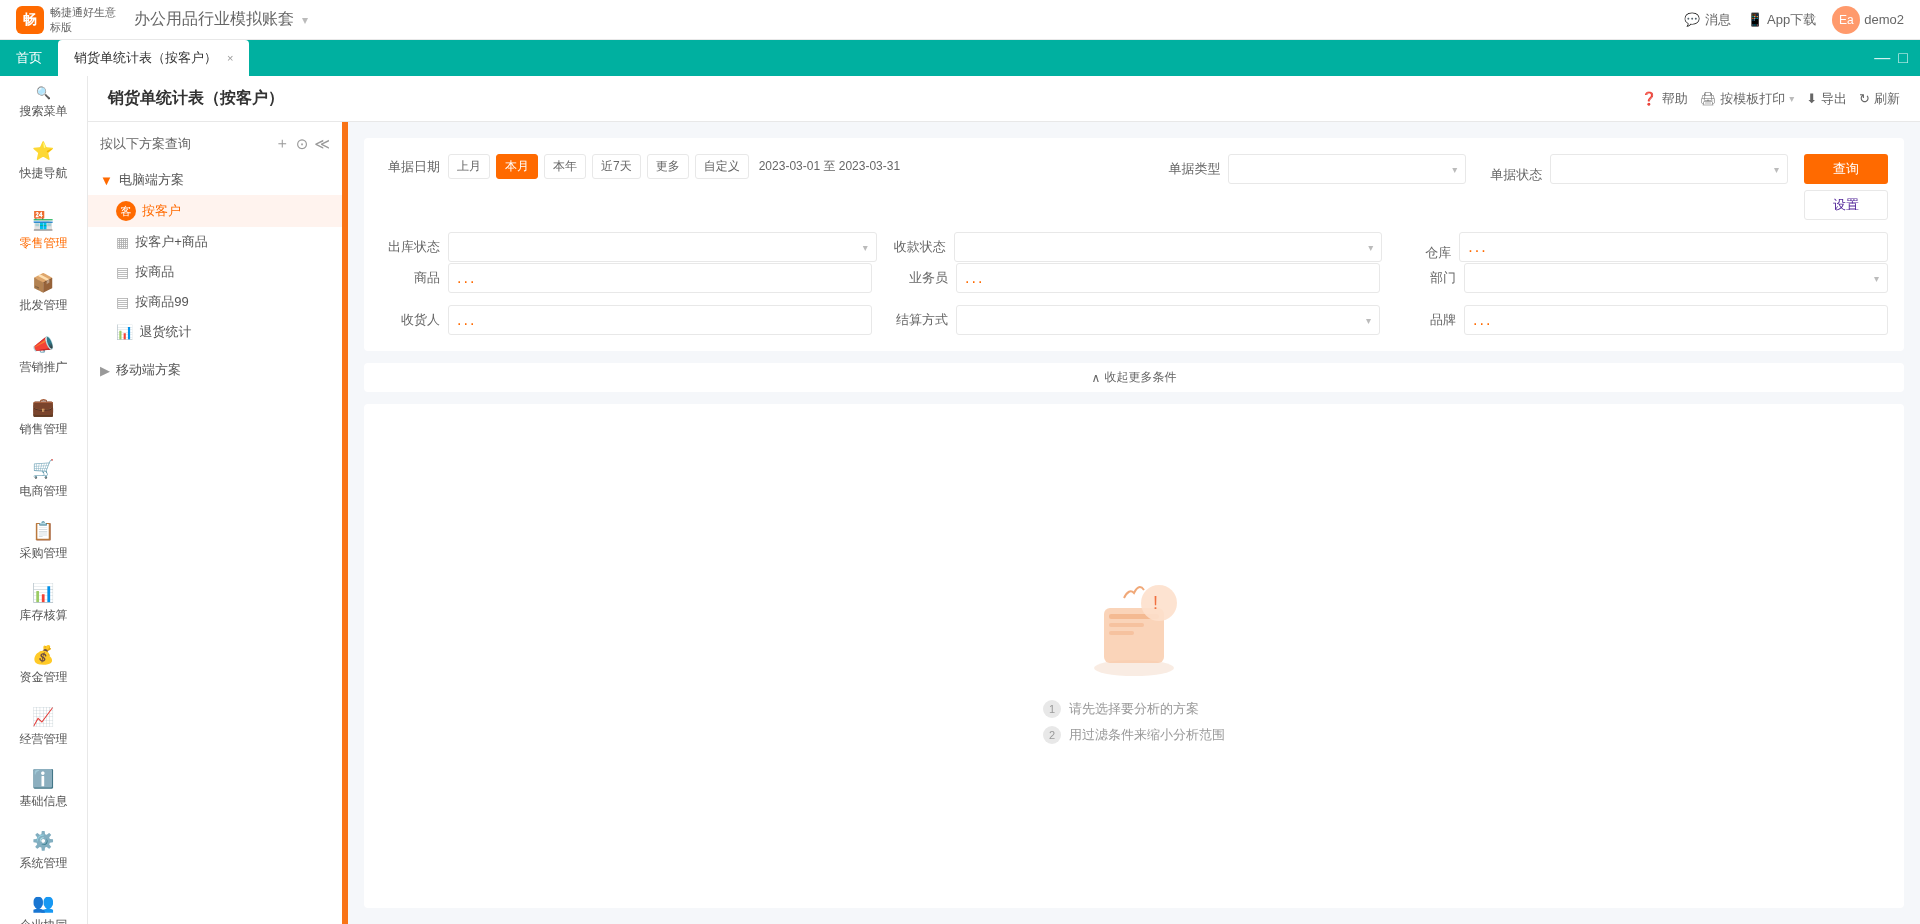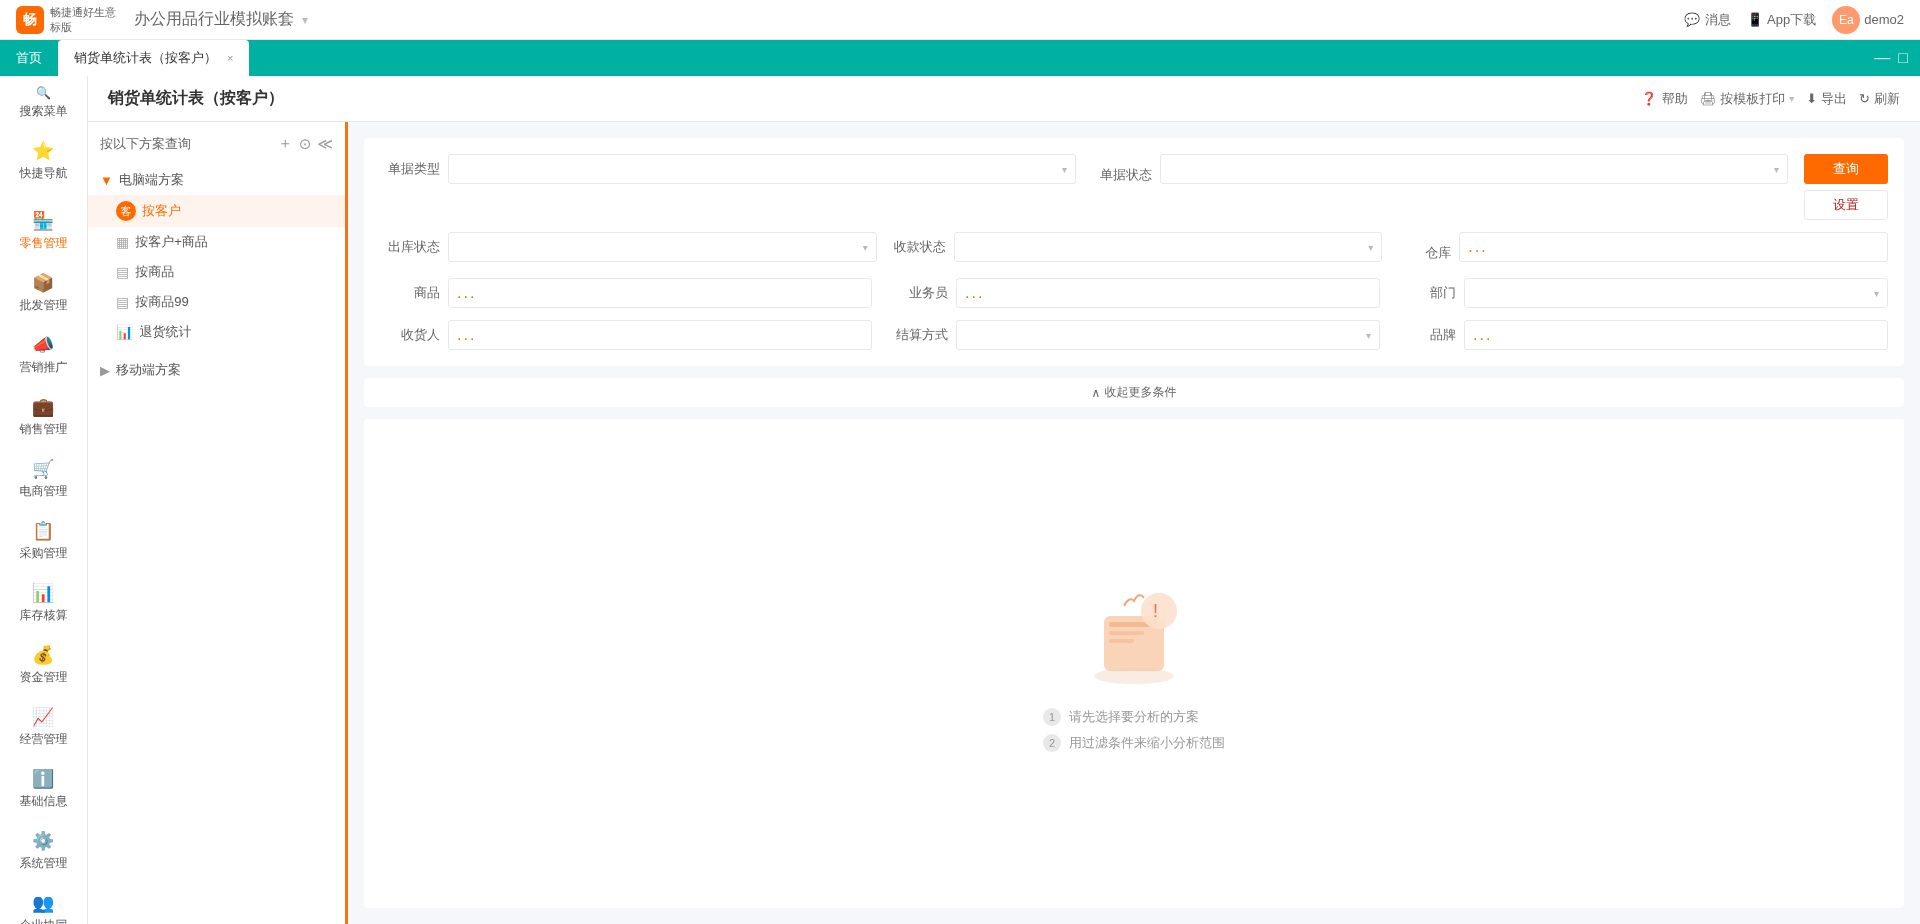--- a/index.html
+++ b/index.html
@@ -41,21 +41,21 @@
 
     
     .page-header { background: #fff; padding: 12px 20px 0 20px; border-bottom: 1px solid #e8e8e8; display: flex; align-items: center; justify-content: space-between; }
     .page-title { font-size: 16px; font-weight: 600; color: #333; }
     .page-header-actions { display: flex; align-items: center; gap: 12px; padding-bottom: 12px; }
     .page-action { display: flex; align-items: center; gap: 4px; color: #666; font-size: 13px; cursor: pointer; }
     .page-title-area { padding-bottom: 12px; }
 
     
     .split-layout { display: flex; flex: 1; overflow: hidden; }
-    .left-panel { width: 260px; background: #fff; border-right: 3px solid #f97316; flex-shrink: 0; padding: 12px 0; }
+    .left-panel { width: 260px; background: #fff; border-right: 6px solid #f97316; flex-shrink: 0; padding: 12px 0; }
     .left-panel-header { display: flex; align-items: center; justify-content: space-between; padding: 0 12px 8px 12px; }
     .left-panel-title { font-size: 13px; color: #666; }
     .left-panel-icons { display: flex; gap: 6px; align-items: center; }
     .left-panel-icon { color: #999; cursor: pointer; font-size: 15px; }
 
     .tree-section { padding: 4px 0; }
     .tree-parent { display: flex; align-items: center; gap: 6px; padding: 6px 12px; cursor: pointer; color: #555; font-size: 13px; }
     .tree-child { display: flex; align-items: center; gap: 6px; padding: 6px 12px 6px 28px; cursor: pointer; color: #555; font-size: 13px; }
     .tree-child.active { color: #ff6a00; background: #fff3ee; }
     .tree-child-icon { width: 20px; height: 20px; border-radius: 50%; background: #ff6a00; display: flex; align-items: center; justify-content: center; color: #fff; font-size: 11px; }
@@ -75,21 +75,21 @@
     .select-placeholder { color: #bbb; font-size: 13px; }
     .select-arrow { color: #bbb; font-size: 10px; }
     .select-dots { color: #ff6a00; font-size: 16px; letter-spacing: 2px; }
 
     
     .collapse-btn { display: flex; align-items: center; justify-content: center; gap: 4px; padding: 6px; cursor: pointer; color: #666; font-size: 12px; background: #fff; border-radius: 4px; margin-bottom: 12px; }
 
     
     .query-actions { display: flex; flex-direction: column; gap: 6px; }
     .btn-query { background: #ff6a00; color: #fff; border: none; padding: 6px 20px; border-radius: 3px; cursor: pointer; font-size: 13px; }
-    .btn-settings { background: #fff; color: #b91c1c; border: 1px solid #e8e8e8; padding: 5px 28px; border-radius: 3px; cursor: pointer; font-size: 13px; }
+    .btn-settings { background: #fff; color: #4c1d95; border: 1px solid #e8e8e8; padding: 5px 28px; border-radius: 3px; cursor: pointer; font-size: 13px; }
 
     
     .empty-state { flex: 1; display: flex; flex-direction: column; align-items: center; justify-content: center; gap: 12px; background: #fff; border-radius: 4px; }
     .empty-icon { width: 120px; height: 120px; position: relative; }
     .empty-icon-inner { width: 100%; height: 100%; }
     .empty-tips { display: flex; flex-direction: column; gap: 8px; }
     .empty-tip { display: flex; align-items: center; gap: 8px; color: #999; font-size: 13px; }
     .tip-num { width: 18px; height: 18px; border-radius: 50%; background: #e8e8e8; display: flex; align-items: center; justify-content: center; font-size: 11px; color: #999; flex-shrink: 0; }
     .filter-cell-label { width: 60px; text-align: right; color: #666; font-size: 13px; flex-shrink: 0; white-space: nowrap; }
   </style>
@@ -273,41 +273,53 @@
             <span>移动端方案</span>
           </div>
         </div>
       </div>
 
       <div class="right-content">
 
         <div class="filter-area">
 
           <div style="display:flex; gap:16px; align-items:flex-start; margin-bottom:12px;">
+            <div style="display:flex; align-items:center; gap:8px; flex:2.5;">
+              <span class="filter-cell-label">单据日期</span>
+              <div class="date-selector">
+                <button class="date-btn">上月</button>
+                <button class="date-btn active">本月</button>
+                <button class="date-btn">本年</button>
+                <button class="date-btn">近7天</button>
+                <button class="date-btn">更多</button>
+                <button class="date-btn">自定义</button>
+                <span class="date-range">2023-03-01 至 2023-03-31</span>
+              </div>
+            </div>
             <div style="display:flex; align-items:center; gap:8px; flex:1;">
               <span class="filter-cell-label">单据类型</span>
               <div class="select-field">
                 <span class="select-placeholder"></span>
                 <span class="select-arrow">▾</span>
               </div>
             </div>
             <div style="display:flex; align-items:flex-end; gap:8px; flex:1;">
               <span class="filter-cell-label">单据状态</span>
               <div class="select-field">
                 <span class="select-placeholder"></span>
                 <span class="select-arrow">▾</span>
               </div>
             </div>
             <div class="query-actions">
               <button class="btn-query">查询</button>
               <button class="btn-settings">设置</button>
             </div>
           </div>
 
-          <div style="display:flex; gap:9px; align-items:center; margin-bottom:16px;">
+          <div style="display:flex; gap:9px; align-items:center; margin-bottom:1px;">
             <div style="display:flex; align-items:center; gap:8px; flex:1;">
               <span class="filter-cell-label">出库状态</span>
               <div class="select-field">
                 <span class="select-placeholder"></span>
                 <span class="select-arrow">▾</span>
               </div>
             </div>
             <div style="display:flex; align-items:center; gap:8px; flex:1;">
               <span class="filter-cell-label">收款状态</span>
               <div class="select-field">

